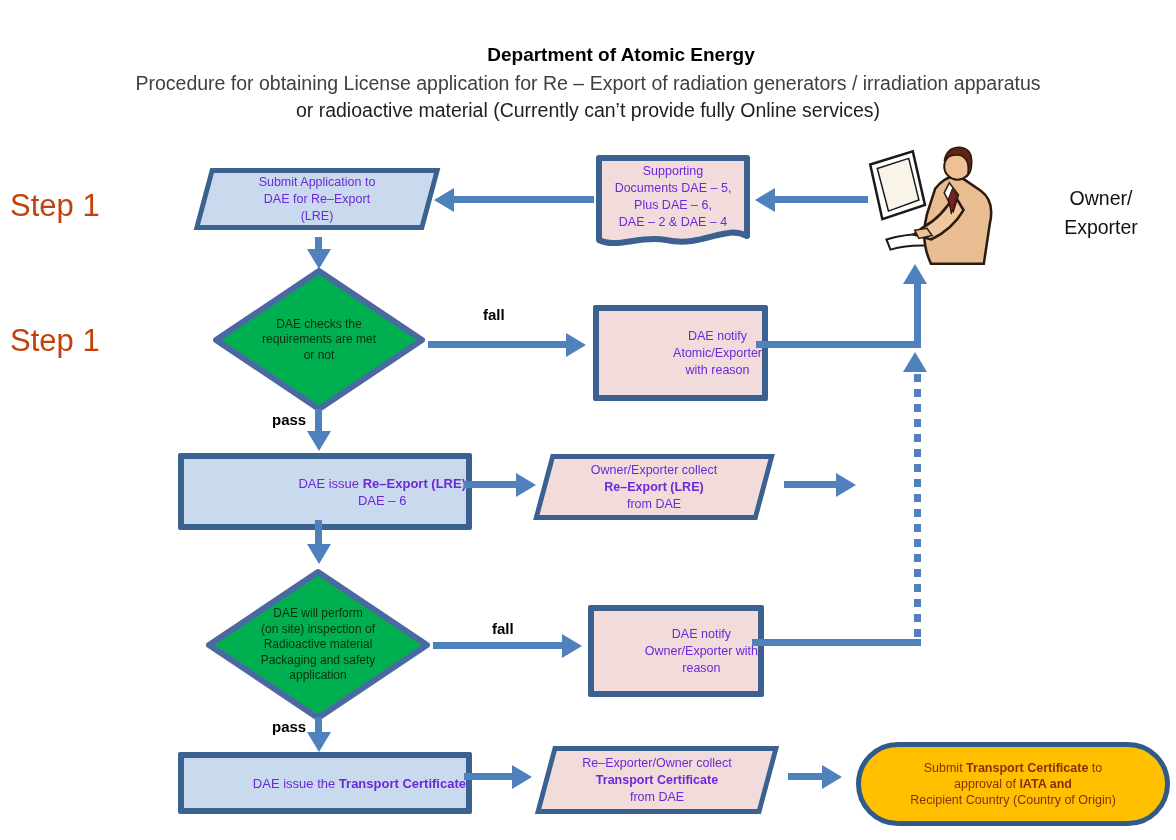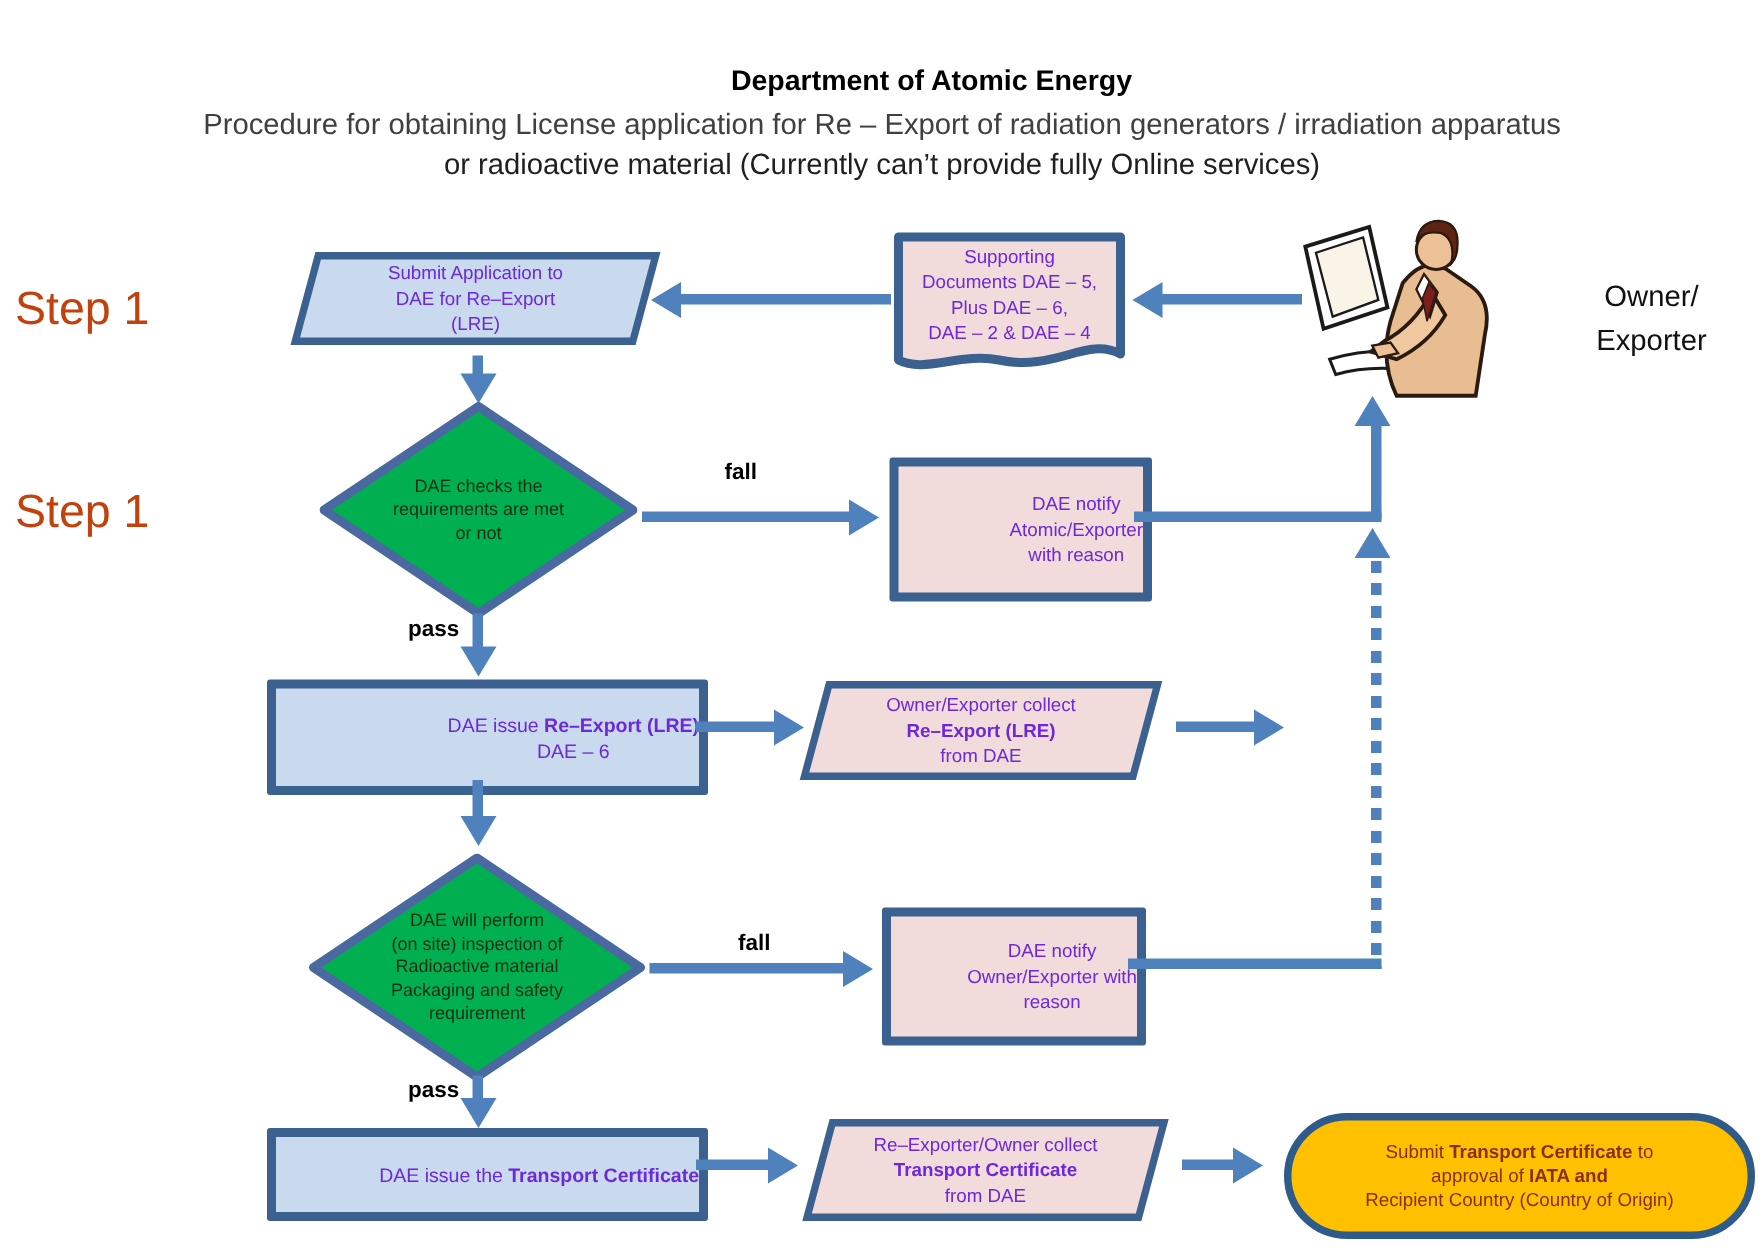--- a/index.html
+++ b/index.html
@@ -191,21 +191,21 @@
 
   <div class="diamond" style="left:206px;top:569px;width:224px;height:152px">
     <svg viewBox="0 0 224 152" preserveAspectRatio="none">
       <polygon points="112,3 221,76 112,149 3,76" fill="#00b050" stroke="#4a69a1" stroke-width="6" stroke-linejoin="round"></polygon>
     </svg>
     <div class="dtext">
       <div>DAE will perform</div>
       <div>(on site) inspection of</div>
       <div>Radioactive material</div>
       <div>Packaging and safety</div>
-      <div>requirement</div>
+      <div>application</div>
     </div>
   </div>
 
   <div class="branch" style="left:492px;top:620px">fall</div>
   <div class="hline" style="left:433px;top:642px;width:131px"></div>
   <div class="ah ah-right" style="left:562px;top:634px"></div>
 
   <div class="pbox fill-pink" style="left:588px;top:605px;width:164px;height:80px">
     <div class="stext">
       <div>DAE notify</div>

